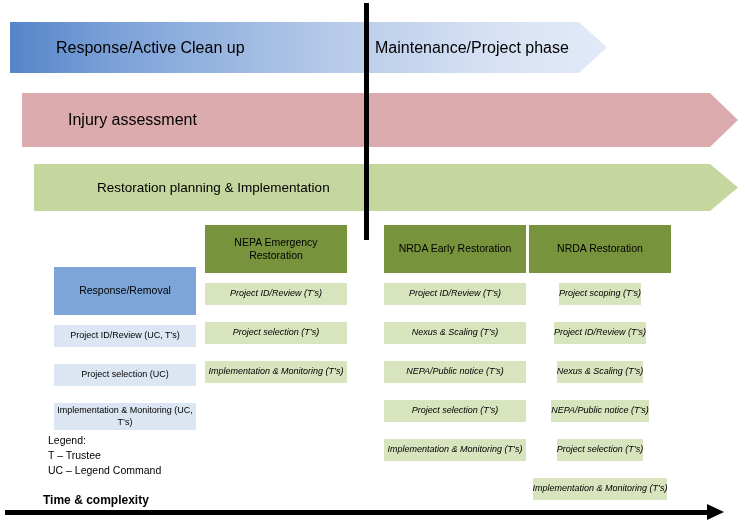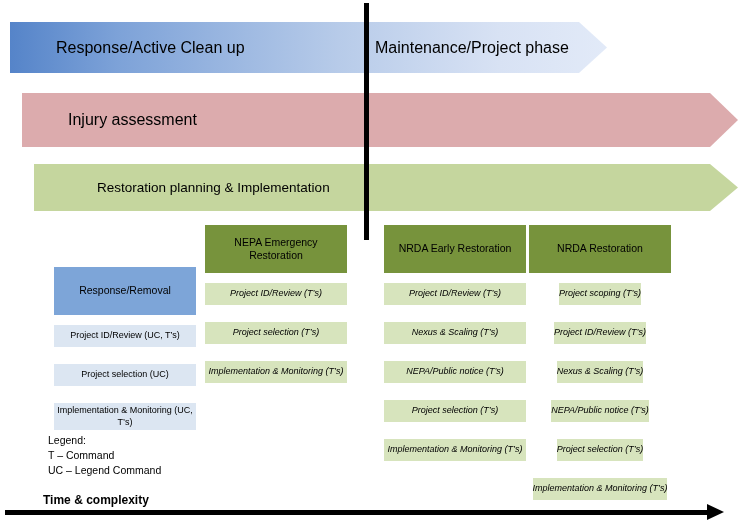--- a/index.html
+++ b/index.html
@@ -140,21 +140,21 @@
       <div class="item item-green">Project ID/Review (T’s)</div>
       <div class="item item-green">Nexus &amp; Scaling (T’s)</div>
       <div class="item item-green">NEPA/Public notice (T’s)</div>
       <div class="item item-green">Project selection (T’s)</div>
       <div class="item item-green">Implementation &amp; Monitoring (T’s)</div>
     </div>
   </div>
 
   <div class="legend">
     <div>Legend:</div>
-    <div>T – Command</div>
+    <div>T – Trustee</div>
     <div>UC – Legend Command</div>
   </div>
 
   <div class="time-label">Time &amp; complexity</div>
   <div class="time-line"></div>
   <div class="time-head"></div>
 
 </div>
 
 </body></html>

